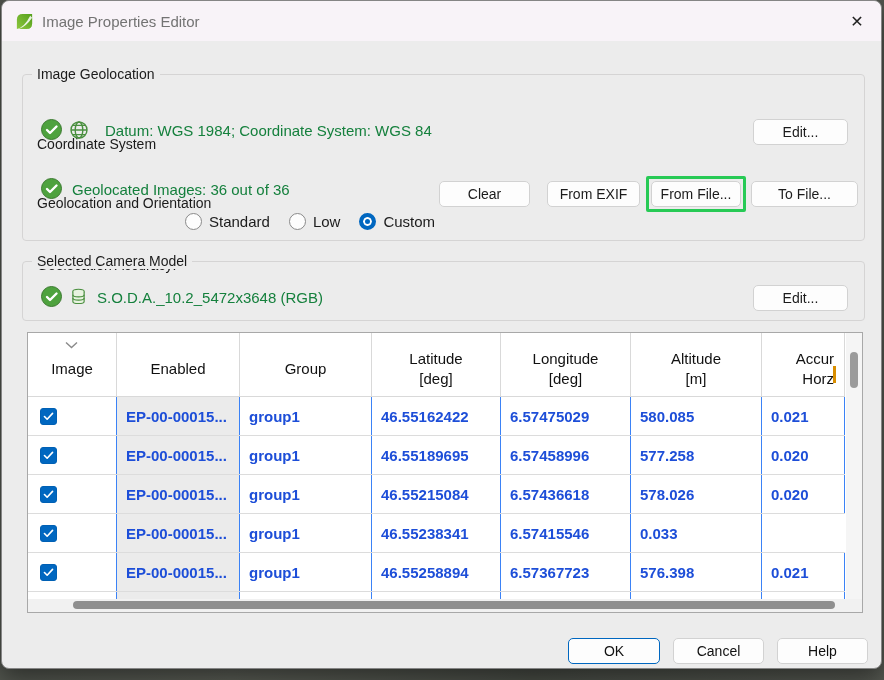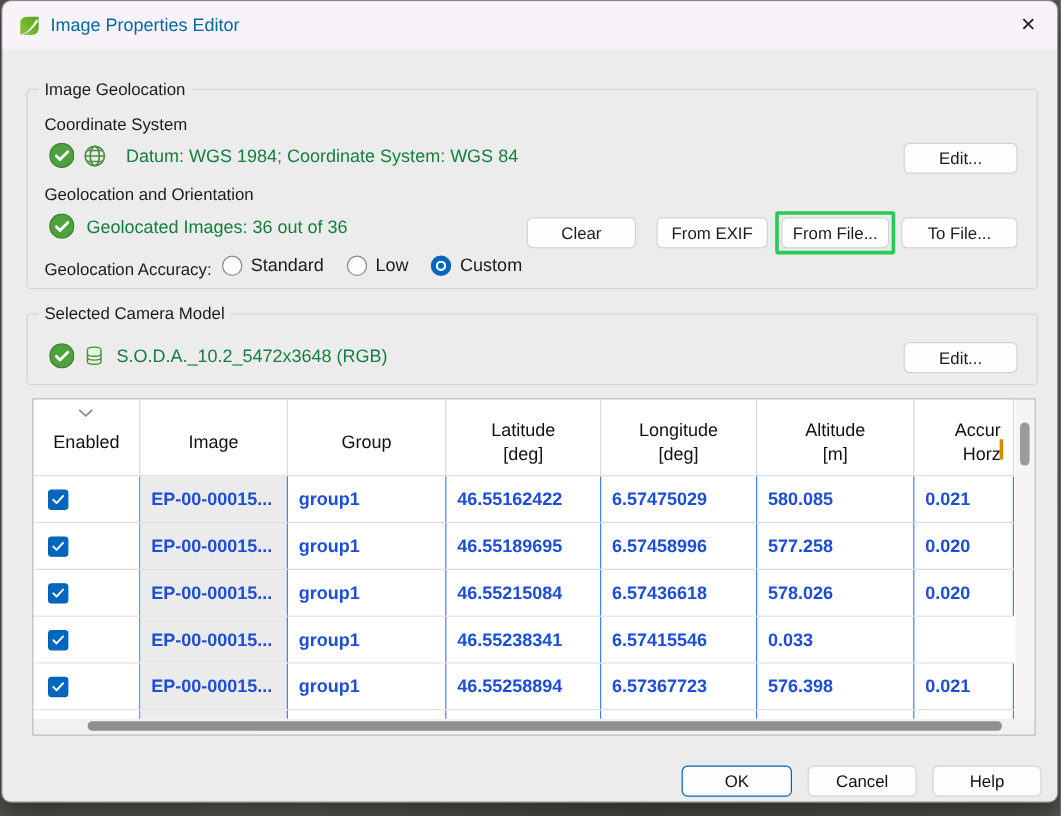--- a/index.html
+++ b/index.html
@@ -8,31 +8,31 @@
          background:linear-gradient(100deg,#4e524b 0%,#5a5d55 35%,#494d46 65%,#555851 100%); }
 
   .dialog { position:absolute; left:1px; top:0; width:881px; height:669px;
             background:#ececec; border:1px solid #858585; border-radius:8px;
             box-shadow:0 10px 24px rgba(0,0,0,.45); overflow:hidden; }
 
   
   .titlebar { position:relative; height:40px; background:#f8f3f8; display:flex; align-items:center;
               padding-left:13px; border-radius:8px 8px 0 0; }
   .app-icon { width:19px; height:19px; display:inline-block; }
-  .win-title { margin-left:8px; font-size:15px; color:#0369a1; }
+  .win-title { margin-left:8px; font-size:15px; color:#737373; }
   .close-btn { position:absolute; right:4px; top:0; width:40px; height:40px; border:none; background:transparent;
                font-size:16px; color:#222; cursor:default; }
 
   
   .groupbox { position:absolute; border:1px solid #d5d4d4; border-radius:4px; }
   .gb1 { left:20px; top:73px; width:843px; height:167px; }
   .gb2 { left:20px; top:260px; width:843px; height:60px; }
   .legend { position:absolute; top:-9px; left:9px; background:#ececec; padding:0 5px;
             font-size:14px; color:#1b1b1b; white-space:nowrap; }
-  .sublabel { position:absolute; font-size:14px; color:#1b1b1b; white-space:nowrap; }
+  .sublabel { position:absolute; font-size:14px; color:#1b1b1b; white-space:nowrap;margin-top:41px; }
   .rowtext { position:absolute; font-size:15px; color:#15803d; white-space:nowrap; }
 
   .icon20 { position:absolute; width:21px; height:21px; }
   .icon-globe { position:absolute; width:20px; height:20px; }
   .icon-db { position:absolute; width:17px; height:17px; }
 
   .btn { position:absolute; height:26px; background:#fdfdfd; border:1px solid #d2d2d2; border-radius:5px;
          font-family:"Liberation Sans", sans-serif; font-size:14px; color:#1b1b1b; cursor:default; }
   .green-frame { position:absolute; border:3px solid #27ca55; padding:2px; border-radius:2px;
                  display:inline-block; }
@@ -129,21 +129,21 @@
         <path d="M6 11 l3 3 l6.5-6.5" stroke="#fff" stroke-width="2.4" fill="none" stroke-linecap="round" stroke-linejoin="round"></path>
       </svg>
     </span>
     <span class="rowtext" style="left:49px; top:106px;">Geolocated Images: 36 out of 36</span>
 
     <button class="btn" style="left:416px; top:106px; width:91px;">Clear</button>
     <button class="btn" style="left:524px; top:106px; width:93px;">From EXIF</button>
     <span class="green-frame" style="left:623px; top:101px;">
       <button class="btn" style="width:90px;">From File...</button>
     </span>
-    <button class="btn" style="left:728px; top:106px; width:97px;">To File...</button>
+    <button class="btn" style="left:728px; top:106px; width:107px;">To File...</button>
 
     <span class="sublabel" style="left:14px; top:141px;">Geolocation Accuracy:</span>
     <div class="radio-row">
       <span class="radio-opt">
         <span class="radio"></span>
         <span>Standard</span>
       </span>
       <span class="radio-opt">
         <span class="radio"></span>
         <span>Low</span>
@@ -175,24 +175,24 @@
   </div>
 
   <div class="tablewrap">
     <span class="sort-chevron">
       <svg width="15" height="8" viewBox="0 0 15 8">
           <path d="M2 1.5 L7.5 6.5 L13 1.5" fill="none" stroke="#8a8a8a" stroke-width="1.4"></path>
         </svg>
     </span>
     <div class="thead">
       <div class="th">
+        <span>Image</span>
+        </div>
+      <div class="th">
         <span>Enabled</span>
-        </div>
-      <div class="th">
-        <span>Image</span>
         </div>
       <div class="th">
         <span>Group</span>
         </div>
       <div class="th">
         <span>Latitude</span>
         <span>[deg]</span>
         </div>
       <div class="th">
         <span>Longitude</span>

